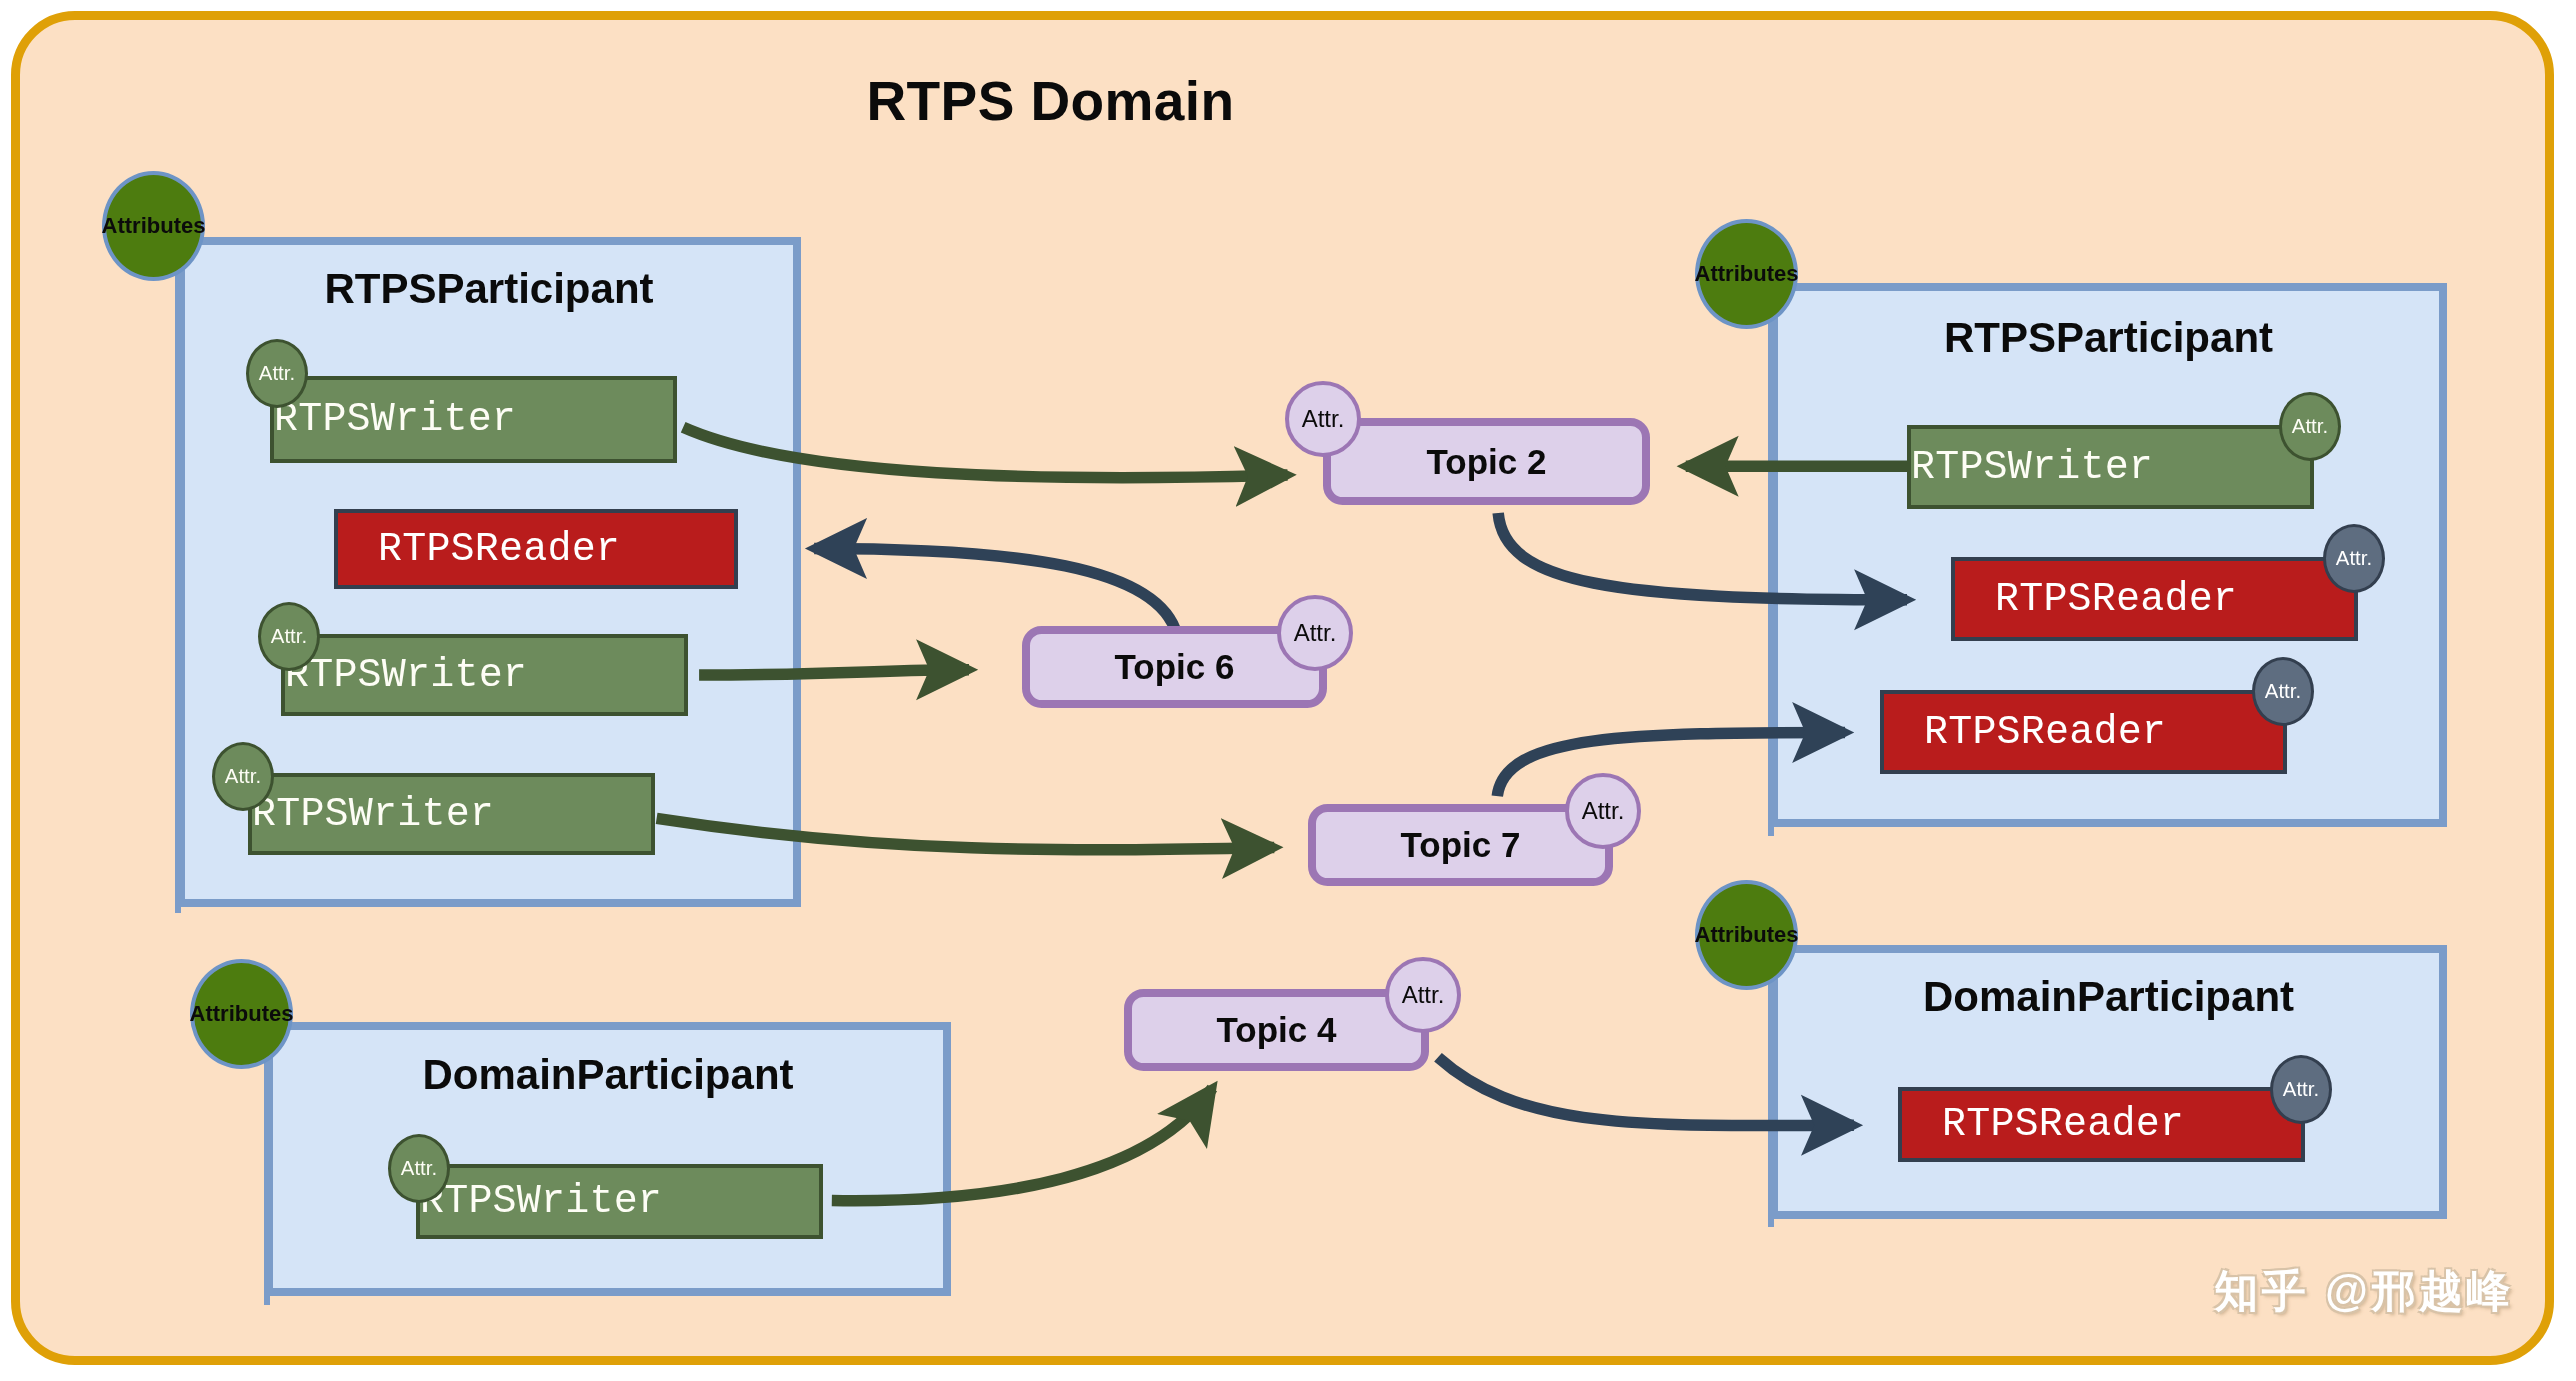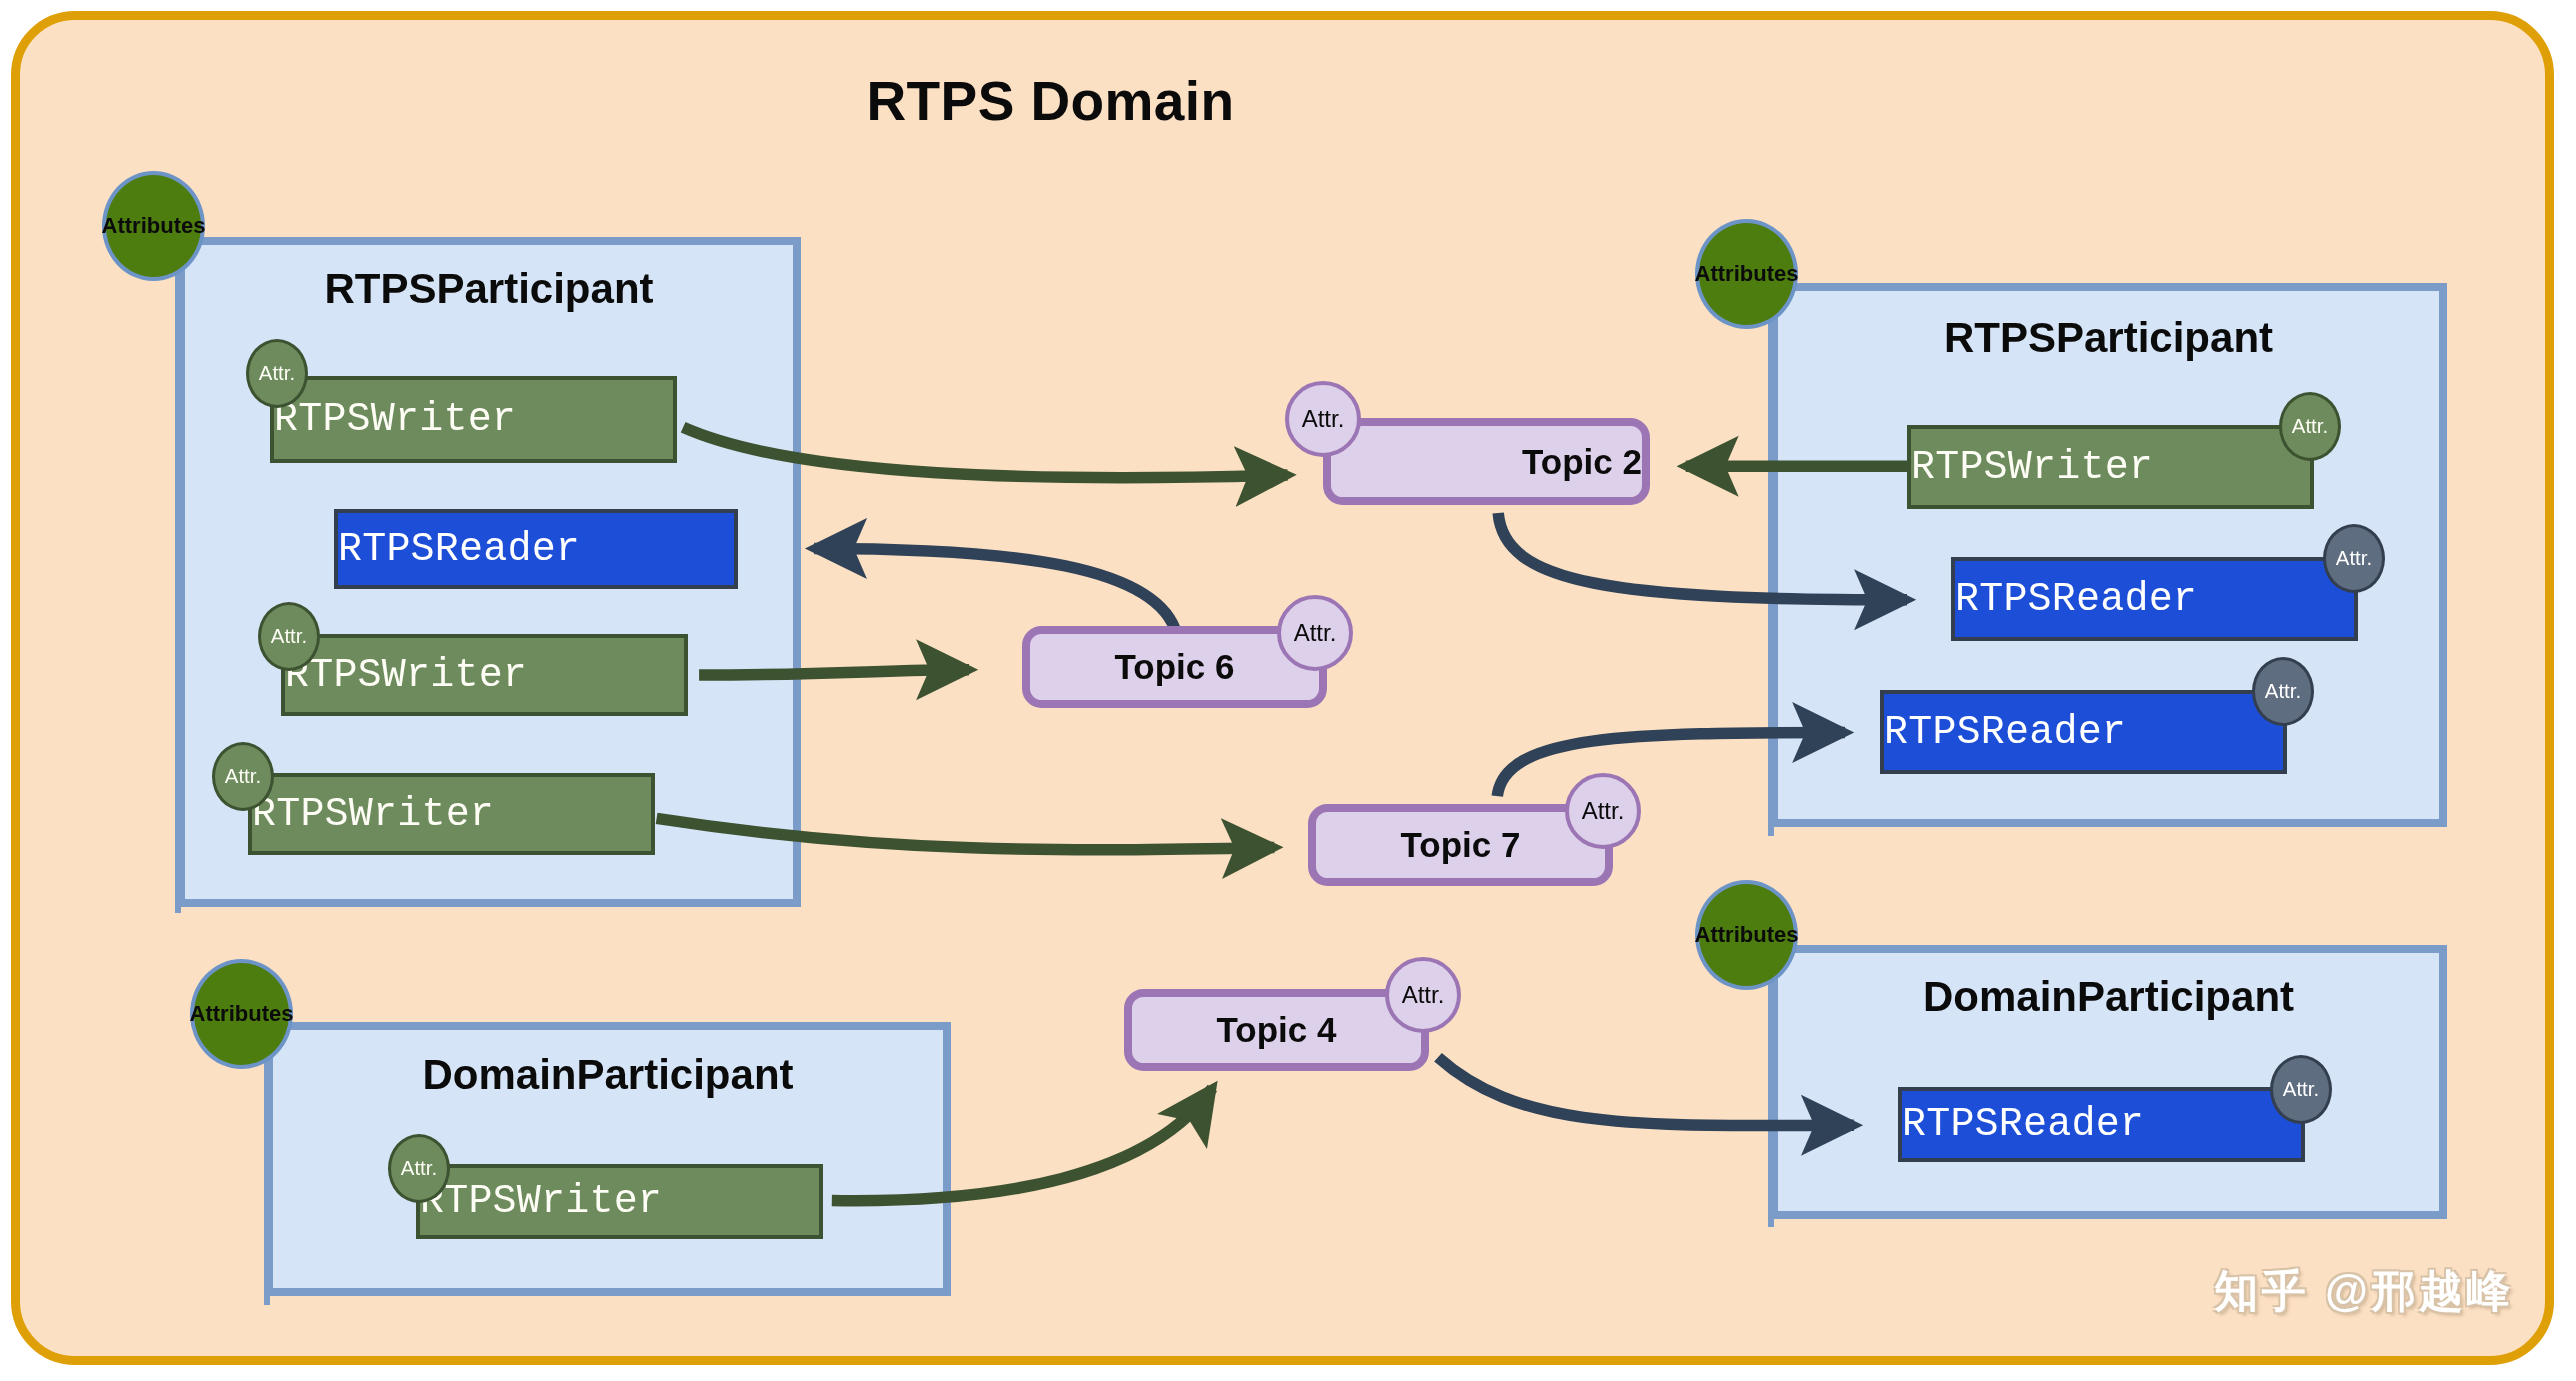--- a/index.html
+++ b/index.html
@@ -98,22 +98,23 @@
     font-size: 40px;
     color: #fdfdf5;
     white-space: nowrap;
     letter-spacing: 0.2px;
   }
   .endpoint.writer {
     background: #6d8b5c;
     border: 4.4px solid #3d5230;
   }
   .endpoint.reader {
-    background: #1d4ed8;
+    background: #b91c1c;
     border: 4.4px solid #333f4f;
+    padding-left: 40px;
   }
   .endpoint.reader span { color: #ffffff; }
 
   
   .attr-badge {
     position: absolute;
     width: 62px;
     height: 69px;
     border-radius: 50%;
     box-sizing: border-box;
@@ -323,21 +324,21 @@
     <span>Attr.</span>
   </div>
 
   <div class="topic" style="left:1022px; top:626px; width:305px; height:82px;">
     <span>Topic 6</span>
   </div>
   <div class="attr-badge topic-attr" style="left:1277px; top:595px;">
     <span>Attr.</span>
   </div>
 
-  <div class="topic" style="left:1323px; top:418px; width:327px; height:87px;justify-content:flex-end;">
+  <div class="topic" style="left:1323px; top:418px; width:327px; height:87px;">
     <span>Topic 2</span>
   </div>
   <div class="attr-badge topic-attr" style="left:1285px; top:381px;">
     <span>Attr.</span>
   </div>
 
   <div class="topic" style="left:1308px; top:804px; width:305px; height:82px;">
     <span>Topic 7</span>
   </div>
   <div class="attr-badge topic-attr" style="left:1565px; top:773px;">

